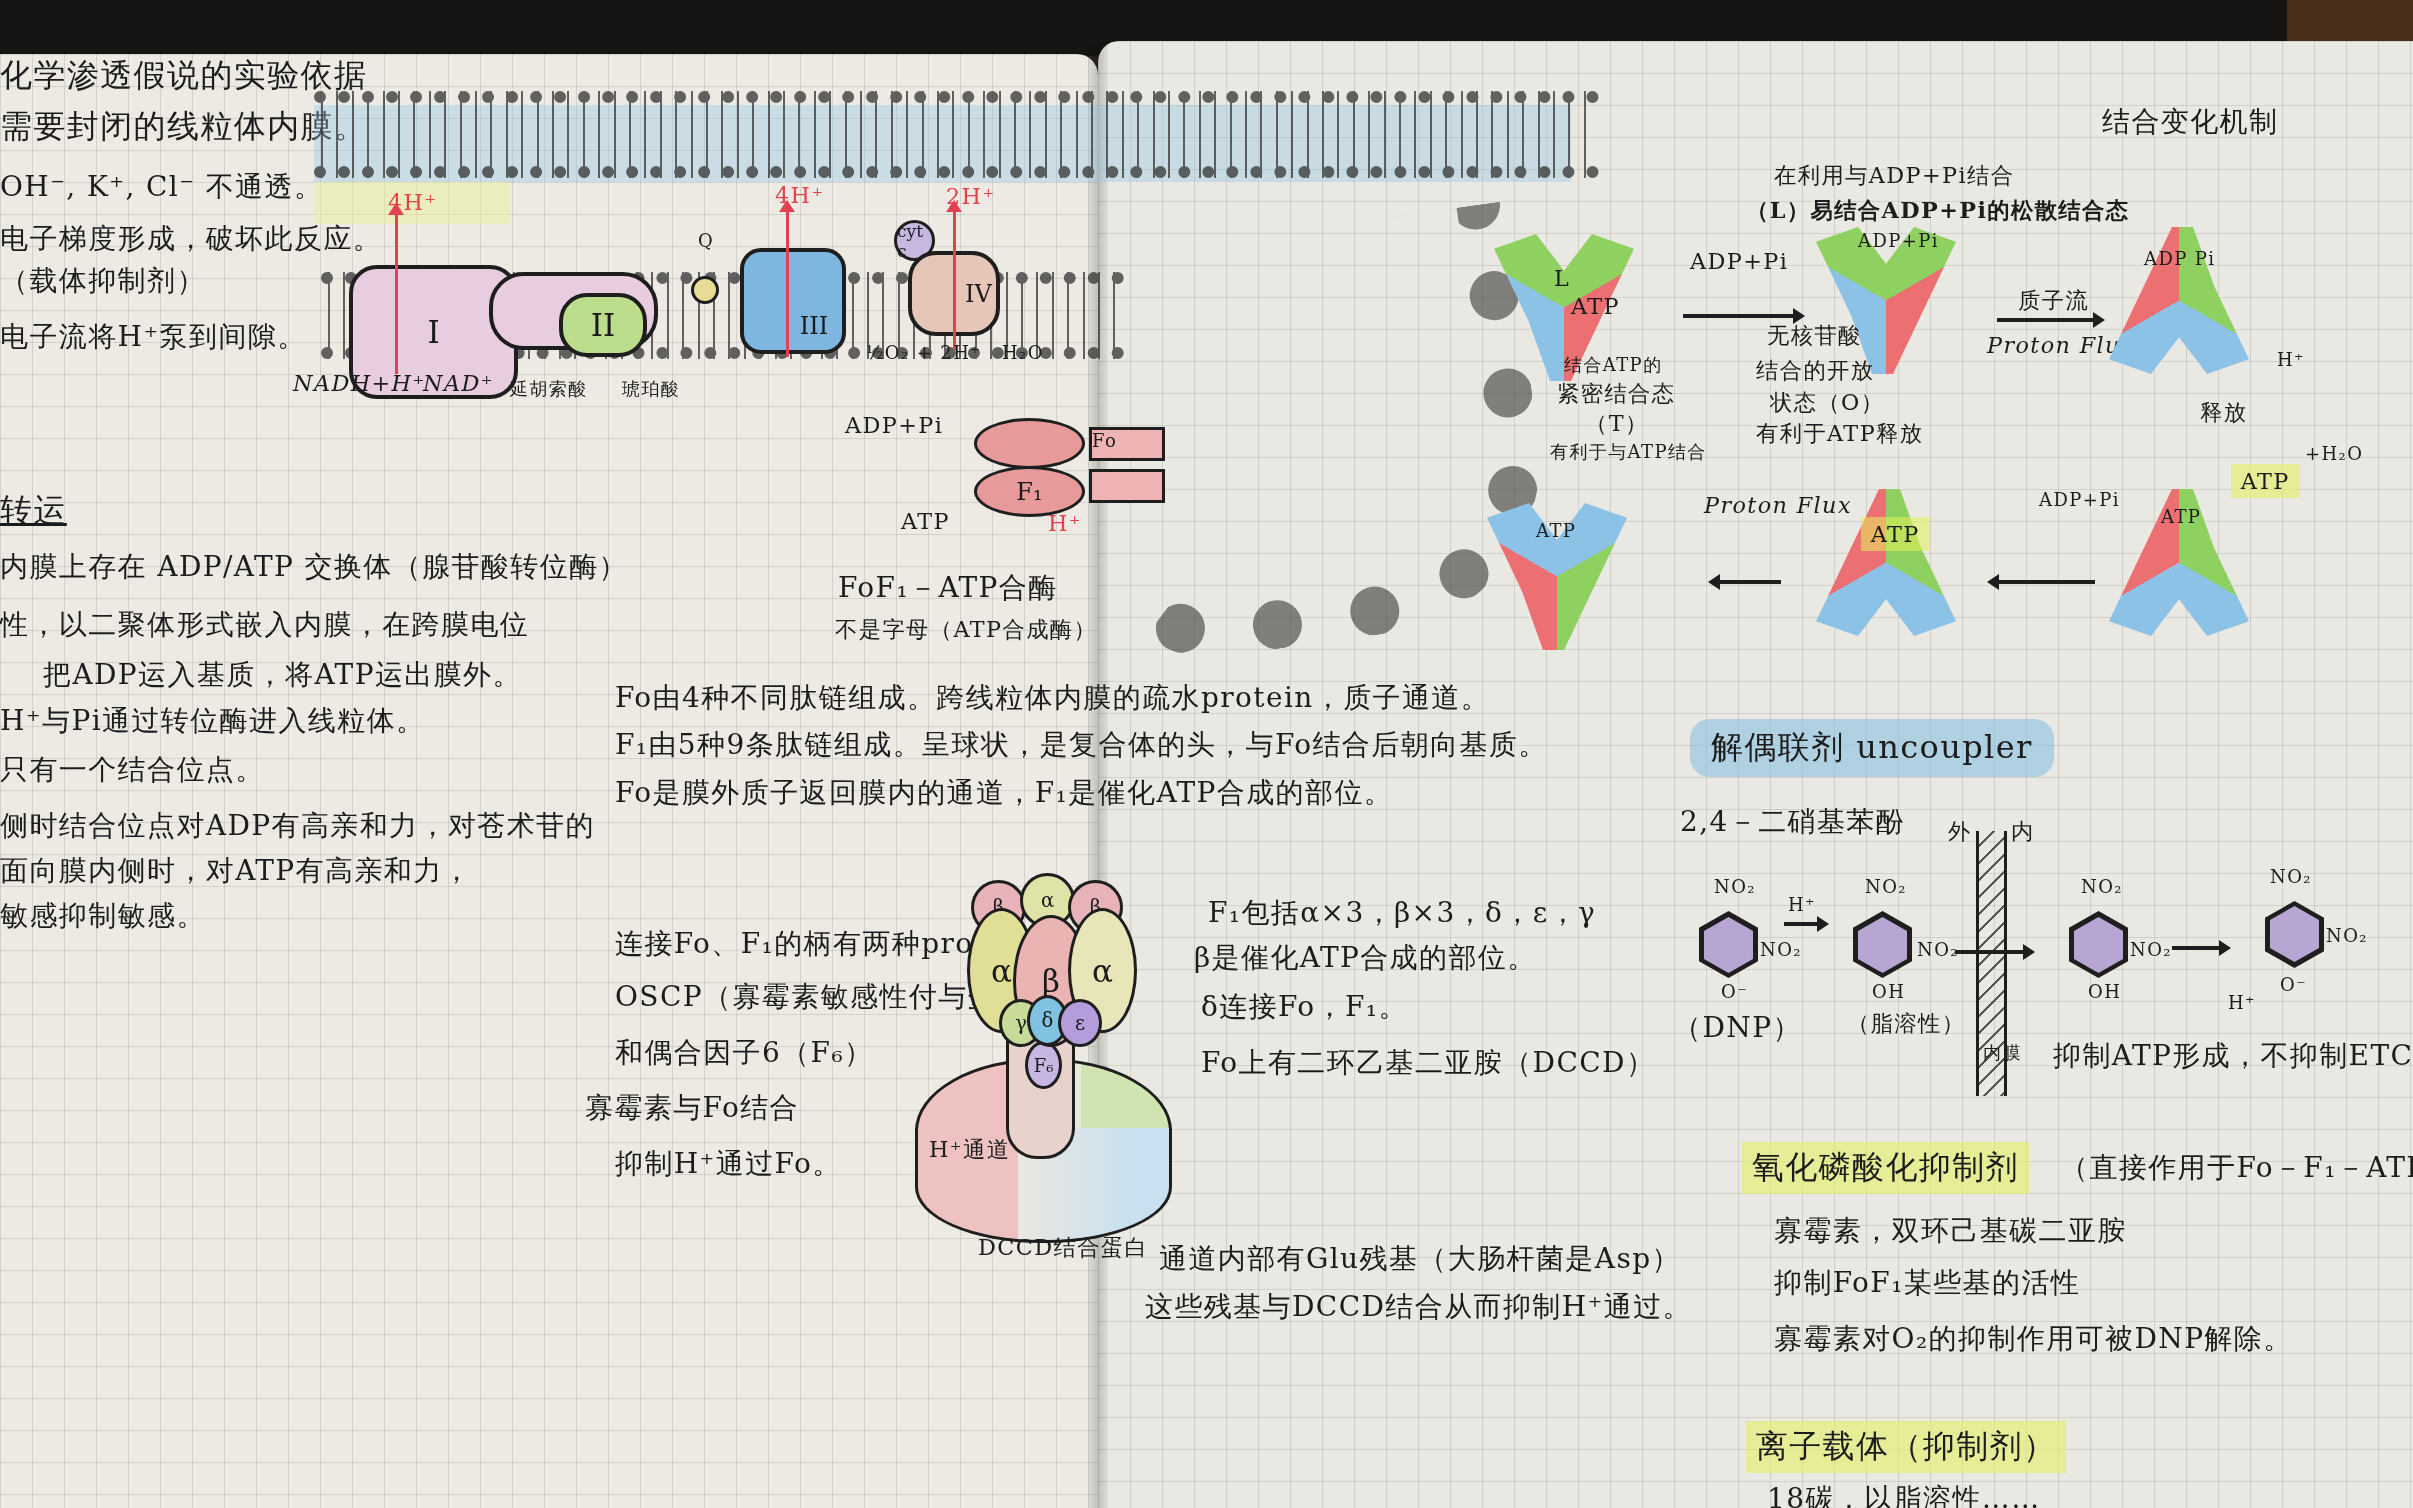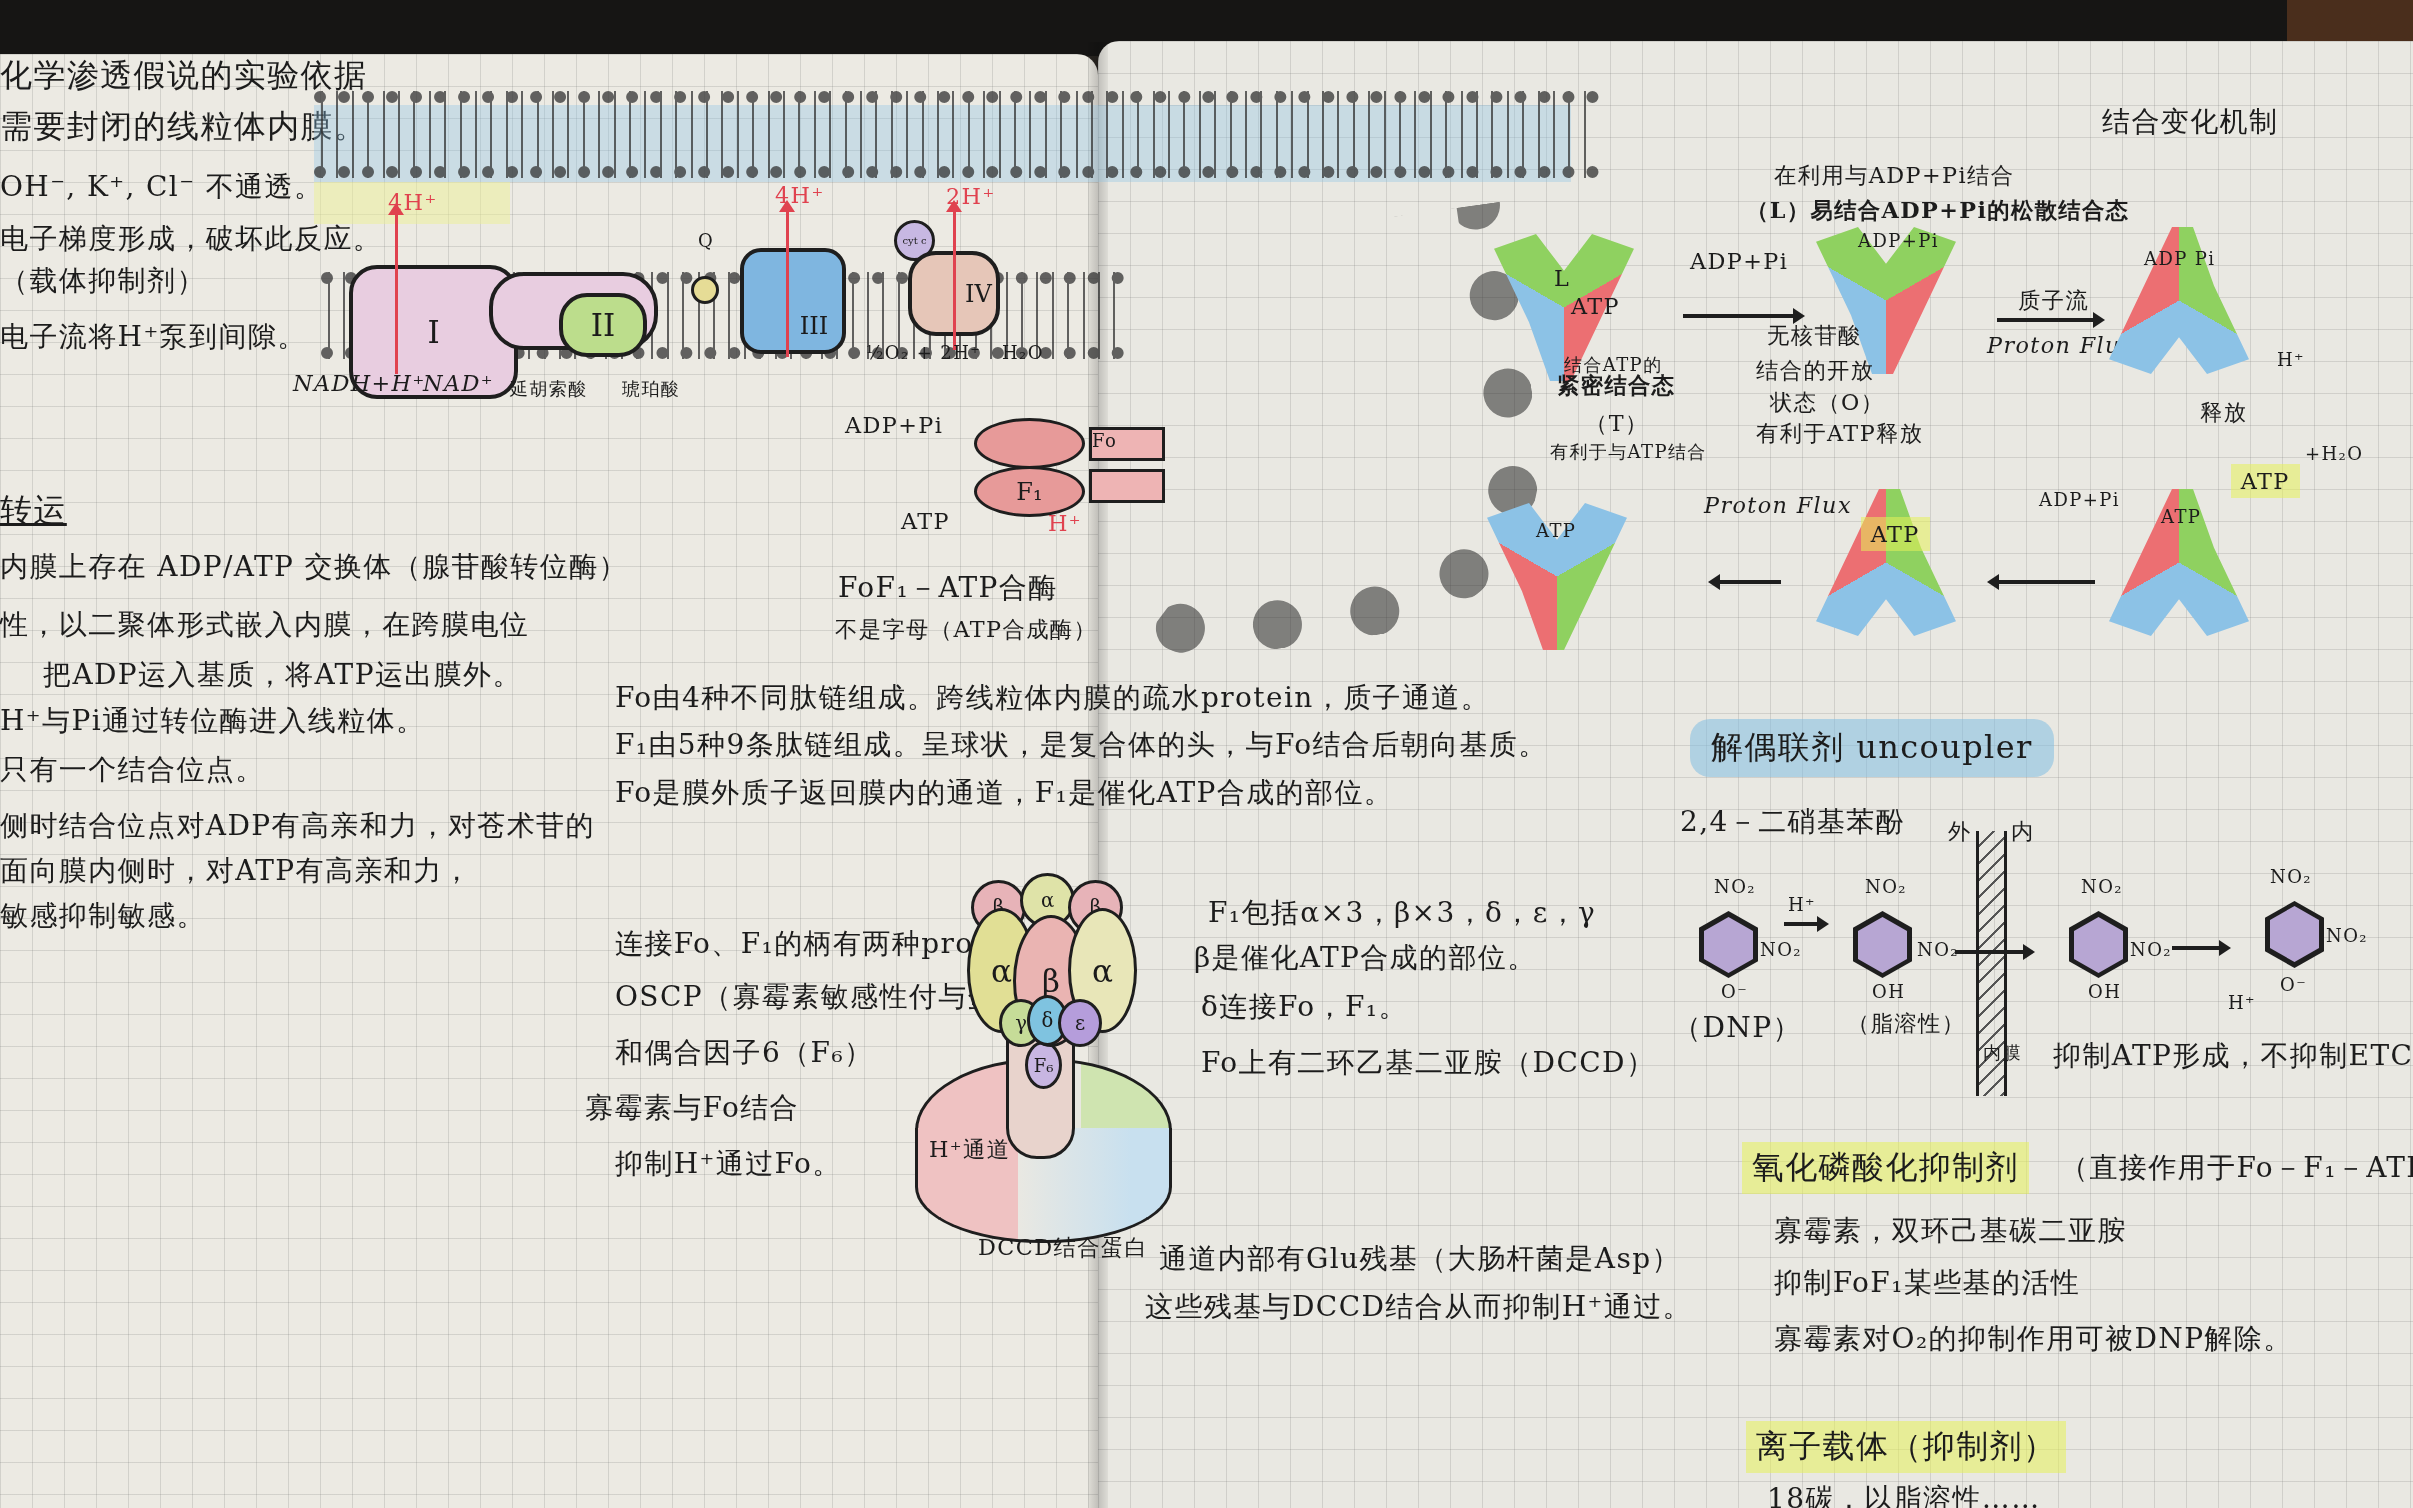--- a/index.html
+++ b/index.html
@@ -78,21 +78,21 @@
 
 <div class="oval" style="left:691px;top:276px;width:22.3px;height:22.3px;background:#e6dc96;"></div>
 <div class="hw xs" style="left:698px;top:230px;">Q</div>
 
 <div class="complex" style="left:740px;top:248px;width:98px;height:98px;background:#7fb6e0;border-radius:21px;">
     <span style="margin-top:49px;margin-left:42px;font-size:24px;">III</span>
   </div>
 <div class="arrow-v" style="left:786px;top:210px;height:147px;"></div>
 <div class="hw sm red" style="left:775px;top:182px;">4H⁺</div>
 
-<div class="oval" style="left:894px;top:220px;width:35px;height:35px;background:#c7b8e2;font-size:10px;">
+<div class="oval" style="left:894px;top:220px;width:35px;height:35px;background:#c7b8e2;font-size:17px;">
     <span>cyt c</span>
   </div>
 
 <div class="complex" style="left:908px;top:251px;width:84px;height:77px;background:#e6c6b8;">
     <span style="margin-left:49px;font-size:24px;">IV</span>
   </div>
 <div class="arrow-v" style="left:953px;top:210px;height:140px;"></div>
 <div class="hw sm red" style="left:946px;top:183px;">2H⁺</div>
 <div class="hw xs" style="left:866px;top:342px;">½O₂ + 2H⁺</div>
 <div class="hw xs" style="left:1002px;top:342px;">H₂O</div>
@@ -176,21 +176,21 @@
 <div class="hw md" style="left:1145px;top:1288px;">这些残基与DCCD结合从而抑制H⁺通过。</div>
 
 <div class="hw md" style="left:2102px;top:103px;">结合变化机制</div>
 <div class="hw sm" style="left:1774px;top:161px;">在利用与ADP+Pi结合</div>
 <div class="hw sm" style="left:1746px;top:196px;font-weight:bold;">（L）易结合ADP+Pi的松散结合态</div>
 
 <div class="tri" style="left:1494px;top:234px;background:conic-gradient(from -60deg,#8fd160 0 120deg,#ec6f72 120deg 240deg,#8cc2e6 240deg 360deg);clip-path:polygon(0 10%,30% 0,50% 25%,70% 0,100% 10%,75% 60%,55% 100%,40% 100%,25% 60%);"></div>
 <div class="hw sm" style="left:1554px;top:265px;">L</div>
 <div class="hw sm" style="left:1571px;top:293px;">ATP</div>
 <div class="hw xs" style="left:1564px;top:353px;">结合ATP的</div>
-<div class="hw sm" style="left:1557px;top:371px;font-weight:bold;">紧密结合态</div>
+<div class="hw sm" style="left:1557px;top:379px;">紧密结合态</div>
 <div class="hw sm" style="left:1585px;top:409px;">（T）</div>
 <div class="hw xs" style="left:1550px;top:440px;">有利于与ATP结合</div>
 
 <div class="hw sm" style="left:1690px;top:248px;">ADP+Pi</div>
 <div class="hline" style="left:1683px;top:314px;width:119px;"></div>
 
 <div class="tri" style="left:1816px;top:227px;background:conic-gradient(from -60deg,#8fd160 0 120deg,#ec6f72 120deg 240deg,#8cc2e6 240deg 360deg);clip-path:polygon(0 10%,30% 0,50% 25%,70% 0,100% 10%,75% 60%,55% 100%,40% 100%,25% 60%);"></div>
 <div class="hw xs" style="left:1858px;top:230px;">ADP+Pi</div>
 <div class="hw sm" style="left:1767px;top:321px;">无核苷酸</div>
 <div class="hw sm" style="left:1756px;top:356px;">结合的开放</div>

